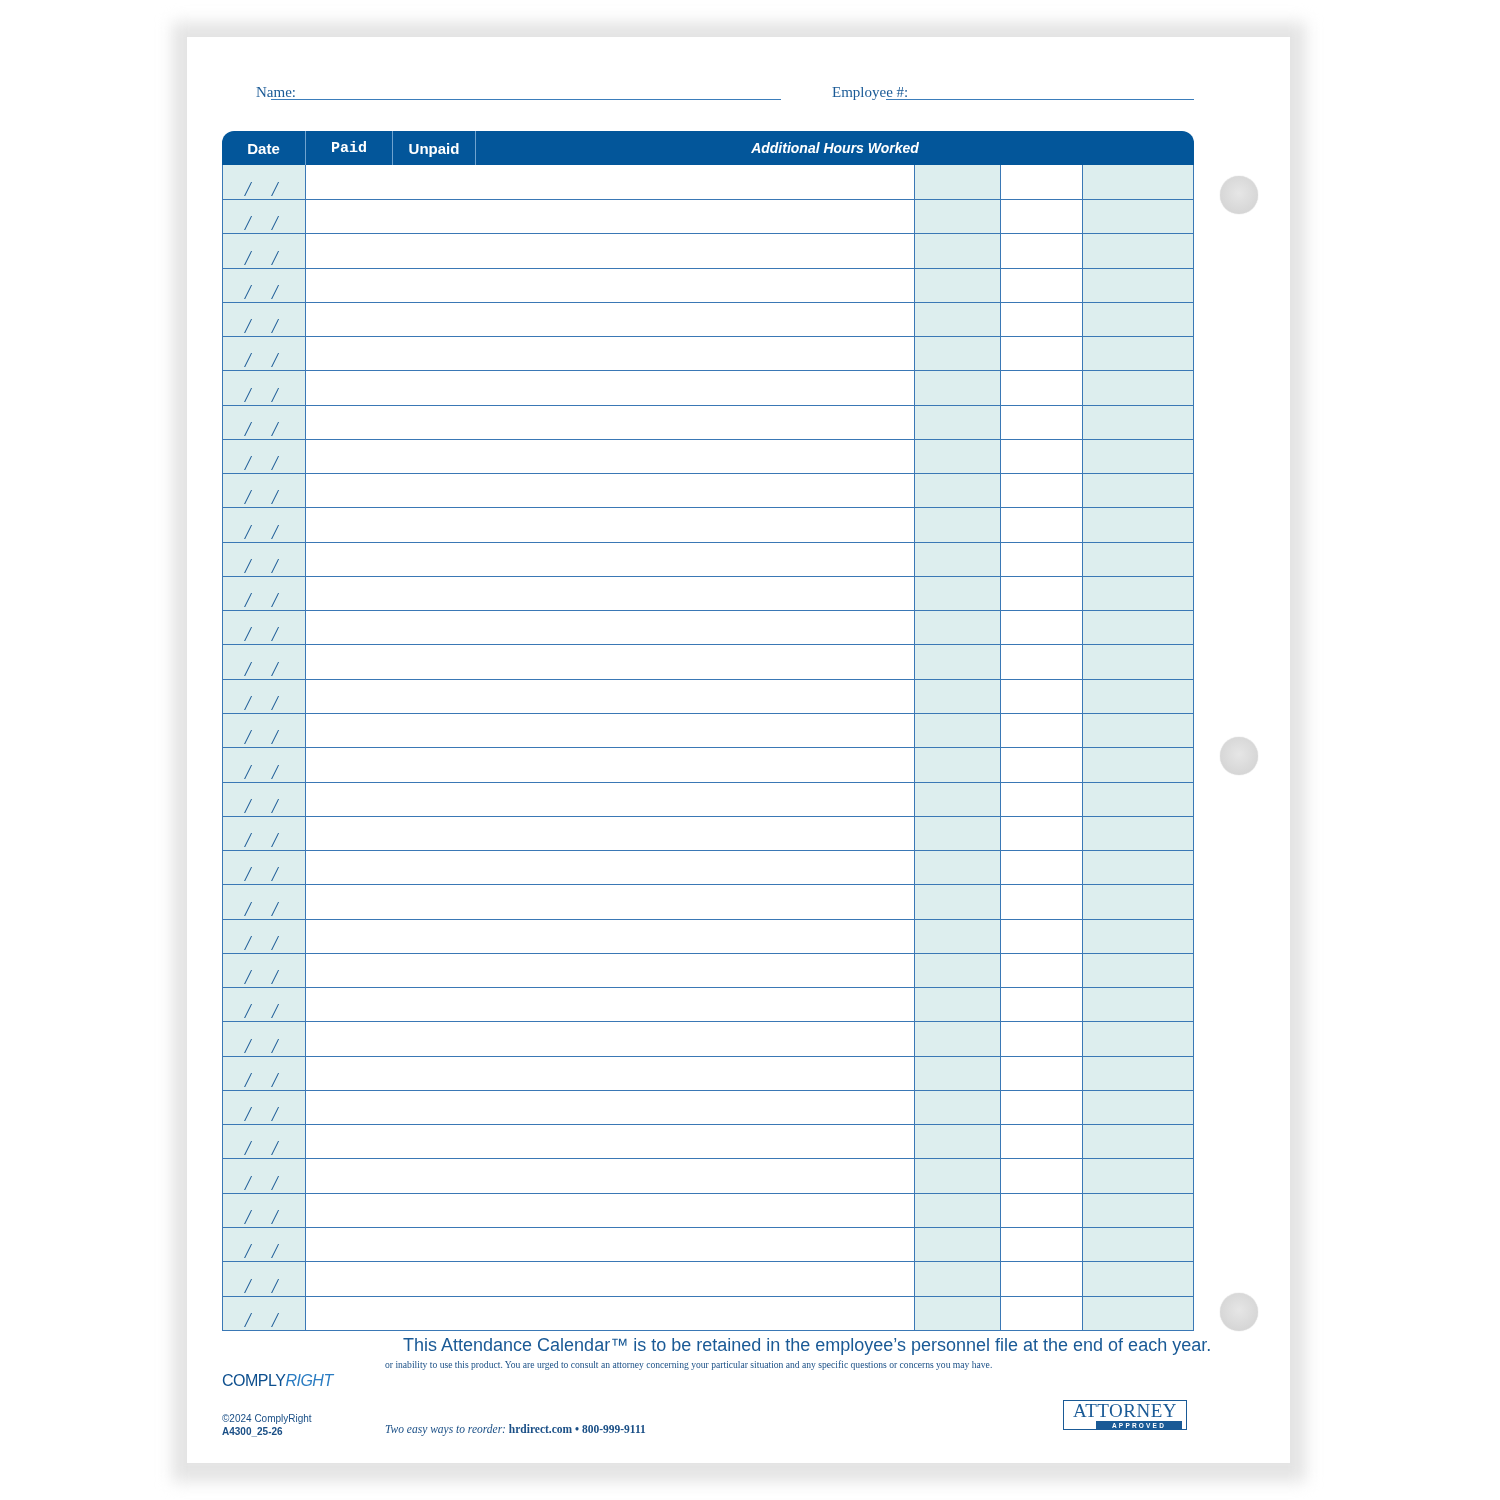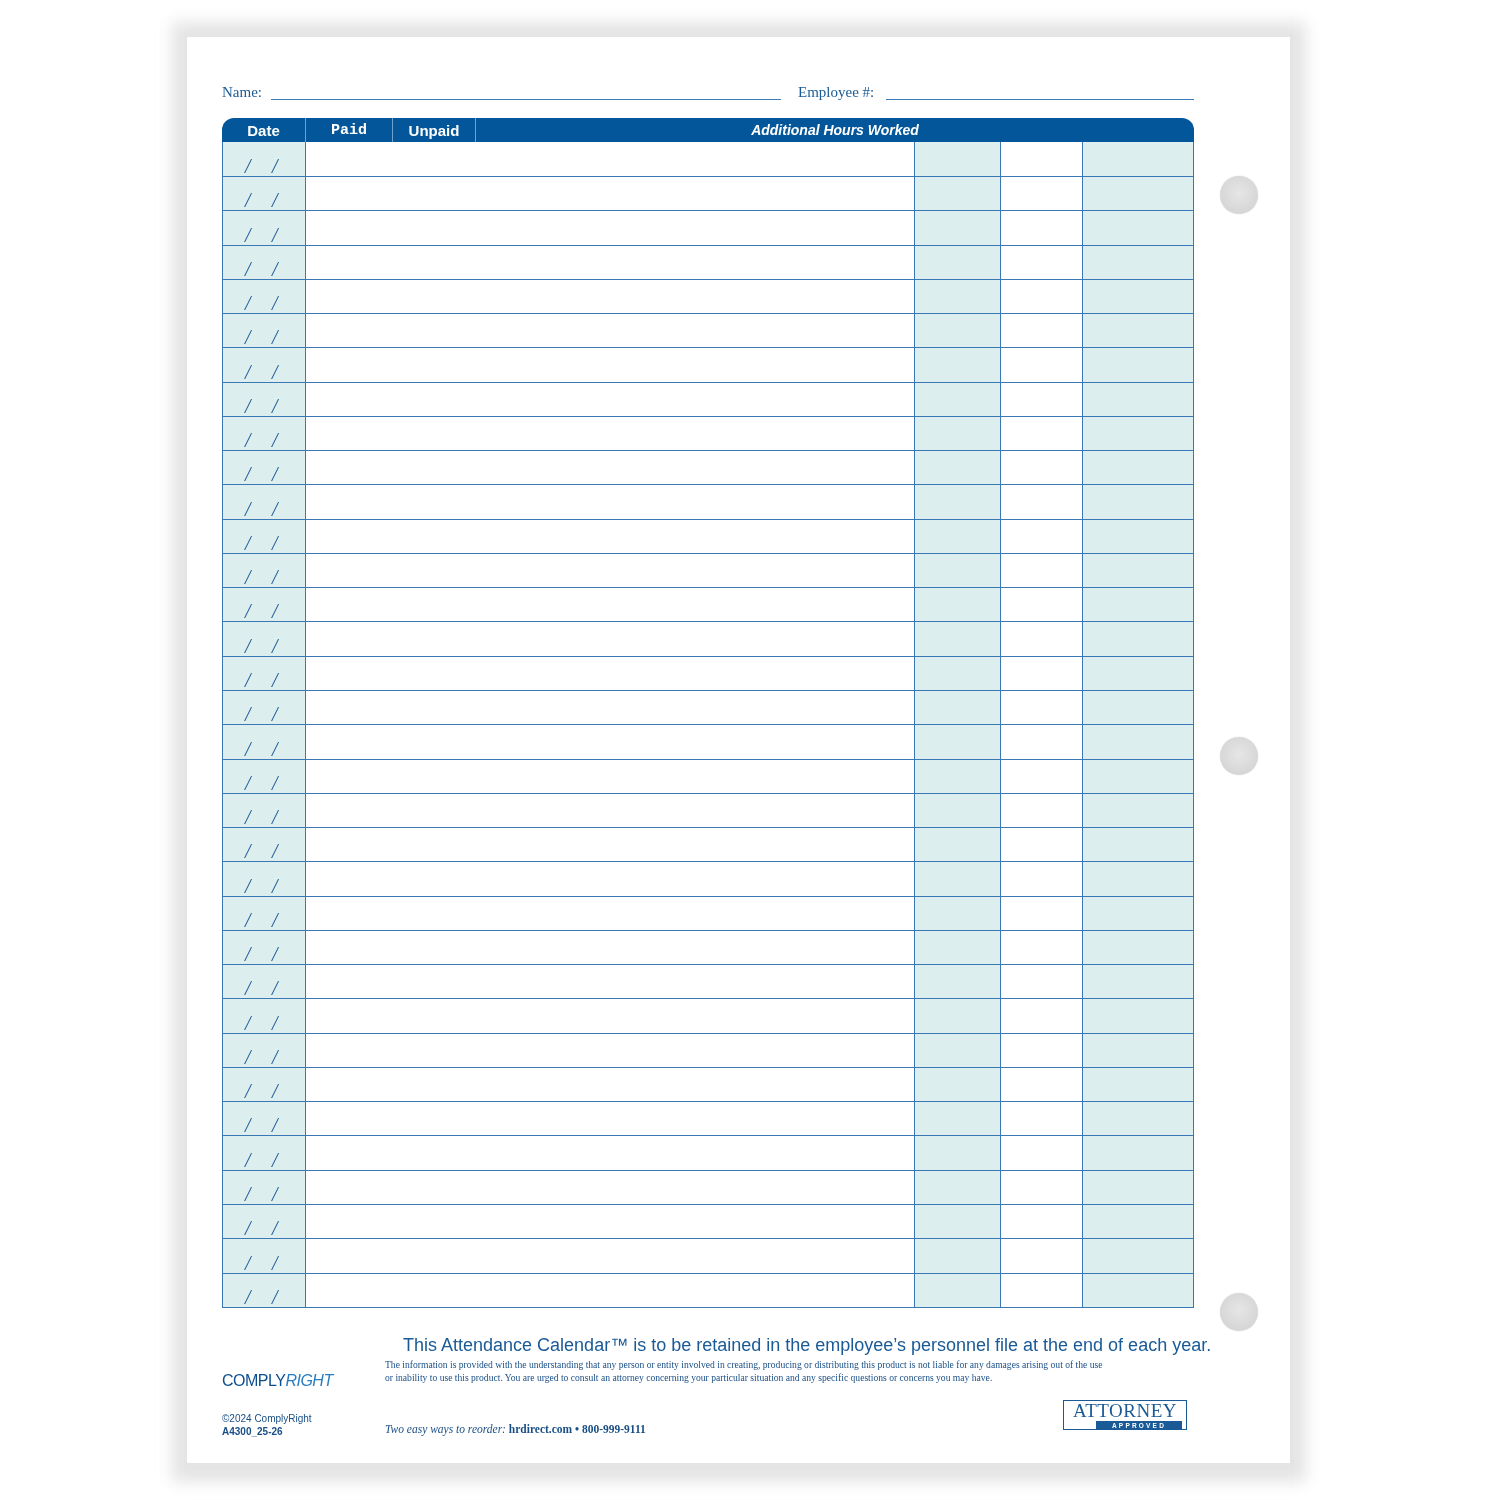--- a/index.html
+++ b/index.html
@@ -1,22 +1,22 @@
 <!DOCTYPE html>
 <html><head>
 <meta charset="utf-8">
 <style>
   html, body { margin:0; padding:0; }
   body { width:1500px; height:1500px; background:#ffffff; position:relative; overflow:hidden; font-family:"Liberation Sans", sans-serif; }
   .shadow { position:absolute; left:172px; top:22px; width:1134px; height:1460px; background:#e4e4e4; filter:blur(8px); }
   .page { position:absolute; left:187px; top:37px; width:1103px; height:1426px; background:#ffffff; }
-  .field-label { position:absolute; top:84px; font-family:"Liberation Serif", serif; font-size:15px; color:#1a5a96; }
+  .field-label { position:absolute; top:84px; font-family:"Liberation Serif", serif; font-size:15px; color:#1a5a96;margin-left:34px; }
   .field-line { position:absolute; top:99px; height:0; border-top:1px solid #3b7dbb; }
   .table { position:absolute; left:222px; top:118px; width:972px; }
-  .thead { display:flex; height:24px; background:#03569a; border-radius:12px 12px 0 0; color:#fff; font-weight:bold; font-size:15px; }
+  .thead { display:flex; height:34px; background:#03569a; border-radius:12px 12px 0 0; color:#fff; font-weight:bold; font-size:15px;margin-top:13px; }
   .th { display:flex; align-items:center; justify-content:center; text-align:center; border-right:1.5px solid #6fa3cf; line-height:15px; }
   .th:last-child { border-right:none; font-size:14px; }
   .tbody { border-left:1.5px solid #3a78b5; border-right:1.5px solid #3a78b5; border-bottom:1.5px solid #3a78b5; box-sizing:border-box; }
   .tr { display:flex; height:34.27px; border-top:1.3px solid #3a78b5; box-sizing:border-box; }
   .tr:first-child { border-top:none; height:34px; }
   .td { box-sizing:border-box; border-right:1.3px solid #3a78b5; height:100%; }
   .td:last-child { border-right:none; }
   .tint { background:#ddeeee; }
   .c-date { width:83px; position:relative; }
   .c-notes { width:609px; }
@@ -411,21 +411,20 @@
 
 <div class="logo">
   <span class="a">COMPLY</span><span class="b">RIGHT</span>
 </div>
 <div class="copy">
   <div>©2024 ComplyRight</div>
   <div class="code">A4300_25-26</div>
 </div>
 
 <div class="legal">
-  <p>The information is provided with the understanding that any person or entity involved in creating, producing or distributing this product is not liable for any damages arising out of the use</p>
   <p>or inability to use this product. You are urged to consult an attorney concerning your particular situation and any specific questions or concerns you may have.</p>
 </div>
 
 <div class="reorder">
   <span class="it">Two easy ways to reorder:</span>
   <b>hrdirect.com</b>
   <b>•</b>
   <b>800-999-9111</b>
 </div>
 

